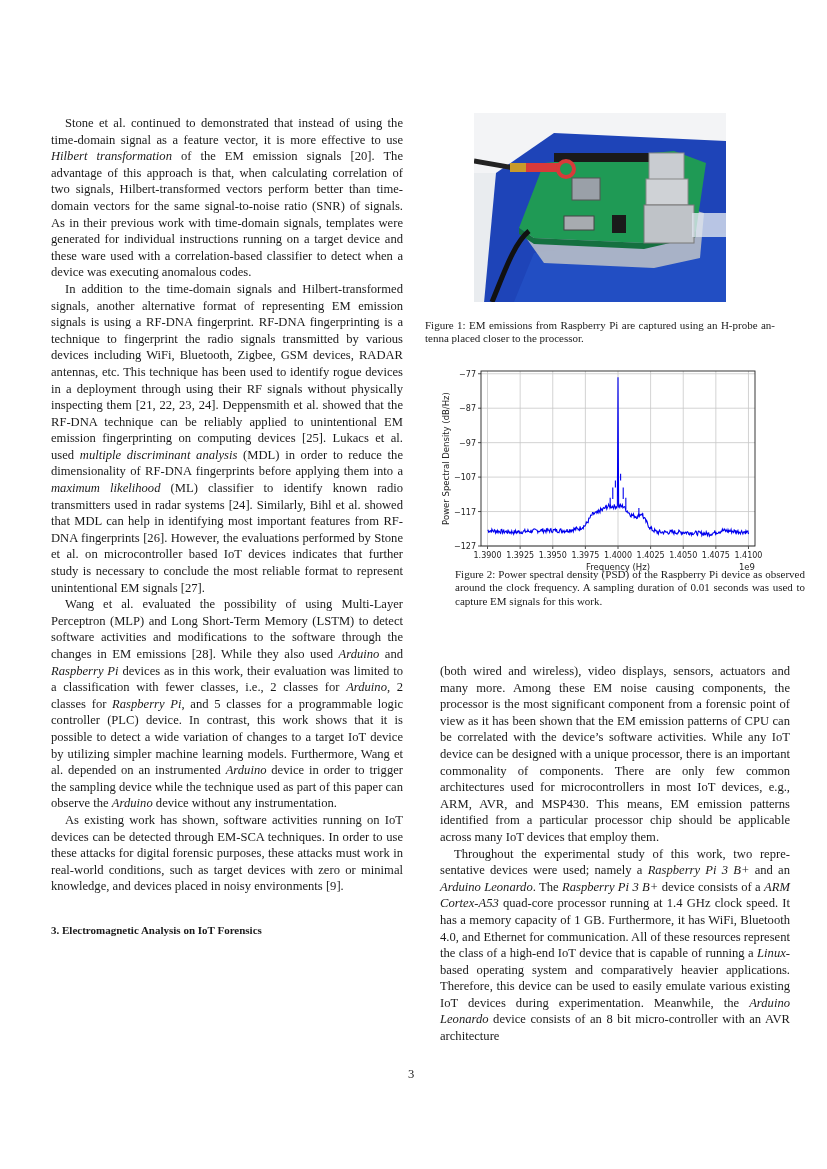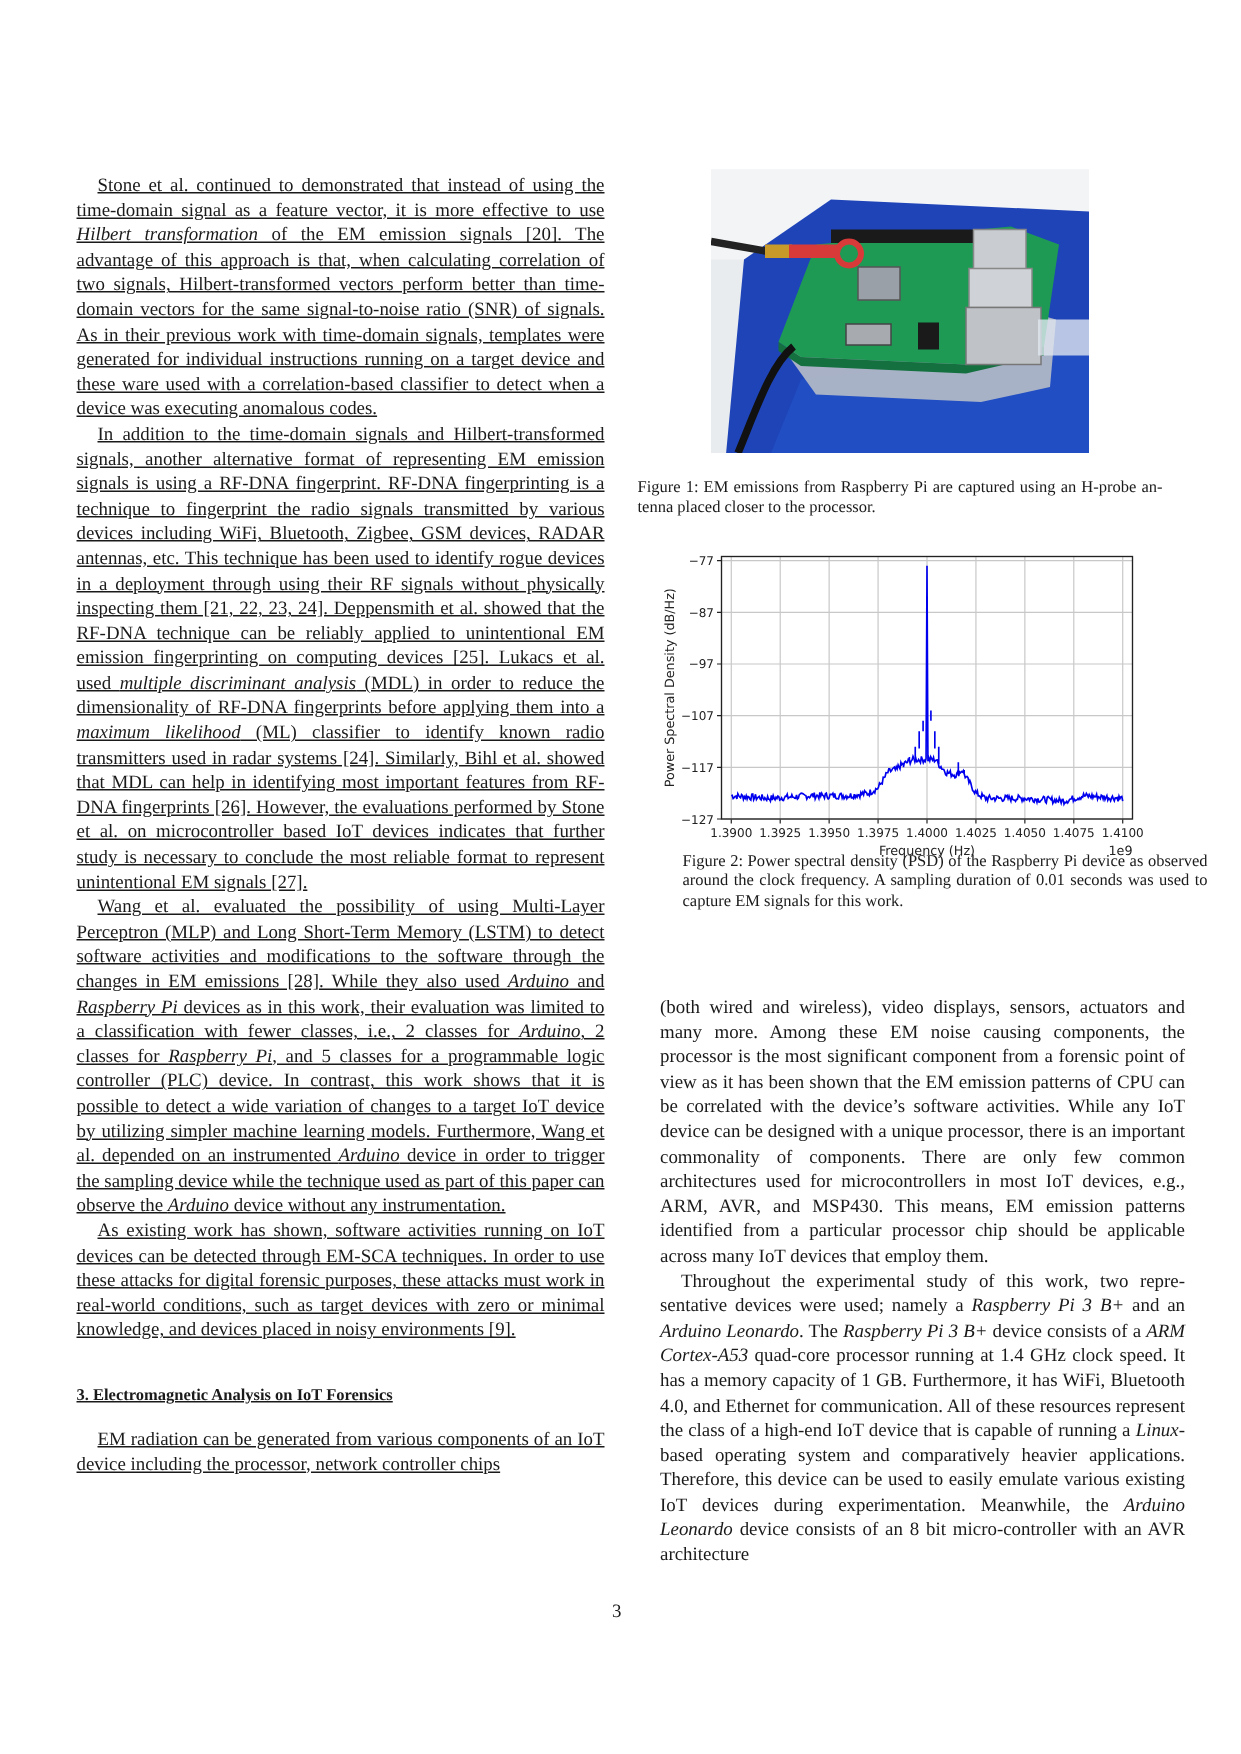--- a/index.html
+++ b/index.html
@@ -1,19 +1,19 @@
 <!DOCTYPE html>
 <html><head>
 <meta charset="utf-8">
 <style>
   html, body { margin: 0; padding: 0; background: #ffffff; }
   body { width: 827px; height: 1169px; position: relative; overflow: hidden;
          font-family: "Liberation Serif", "DejaVu Serif", serif; color: #1a1a1a; }
   .col { position: absolute; font-size: 12.6px; line-height: 16.6px; text-align: justify; hyphens: manual; }
-  .col-left { left: 51px; top: 115px; width: 352px; text-decoration: underline; }
+  .col-left { left: 51px; top: 115px; width: 352px; }
   .col-right-text { left: 440px; top: 663px; width: 350px; }
   p { margin: 0; text-indent: 14px; }
   p.noindent { text-indent: 0; }
   h2 { font-size: 11px; font-weight: bold; margin: 27px 0 13px 0; line-height: 16px; }
   .caption { position: absolute; font-size: 11px; line-height: 13.3px; text-align: justify; width: 350px; left: 425px; }
   .photo { position: absolute; left: 474px; top: 113px; width: 252px; height: 189px; overflow: hidden; background: #eef0f2; }
   .chart { position: absolute; left: 438px; top: 362px; width: 345px; height: 215px; font-family: "DejaVu Sans", sans-serif; }
   .page-num { position: absolute; left: 408px; top: 1067px; font-size: 12.6px; }
   em { font-style: italic; }
 </style>
@@ -21,23 +21,20 @@
 <body>
 
 <div class="col col-left">
   <div id="left-paras">
       <p><span>Stone et al. continued to demonstrated that instead of us­ing the time-domain signal as a feature vector, it is more ef­fective to use </span><em>Hilbert transformation</em><span> of the EM emission sig­nals [20]. The advantage of this approach is that, when cal­culating correlation of two signals, Hilbert-transformed vectors perform better than time-domain vectors for the same signal-to-noise ratio (SNR) of signals. As in their previous work with time-domain signals, templates were generated for individual instructions running on a target device and these ware used with a correlation-based classifier to detect when a device was exe­cuting anomalous codes.</span></p>
       <p><span>In addition to the time-domain signals and Hilbert-transformed signals, another alternative format of represent­ing EM emission signals is using a RF-DNA fingerprint. RF-DNA fingerprinting is a technique to fingerprint the radio sig­nals transmitted by various devices including WiFi, Bluetooth, Zigbee, GSM devices, RADAR antennas, etc. This tech­nique has been used to identify rogue devices in a deployment through using their RF signals without physically inspecting them [21, 22, 23, 24]. Deppensmith et al. showed that the RF-DNA technique can be reliably applied to unintentional EM emission fingerprinting on computing devices [25]. Lukacs et al. used </span><em>multiple discriminant analysis</em><span> (MDL) in order to re­duce the dimensionality of RF-DNA fingerprints before apply­ing them into a </span><em>maximum likelihood</em><span> (ML) classifier to identify known radio transmitters used in radar systems [24]. Similarly, Bihl et al. showed that MDL can help in identifying most im­portant features from RF-DNA fingerprints [26]. However, the evaluations performed by Stone et al. on microcontroller based IoT devices indicates that further study is necessary to con­clude the most reliable format to represent unintentional EM signals [27].</span></p>
       <p><span>Wang et al. evaluated the possibility of using Multi-Layer Perceptron (MLP) and Long Short-Term Memory (LSTM) to detect software activities and modifications to the software through the changes in EM emissions [28]. While they also used </span><em>Arduino</em><span> and </span><em>Raspberry Pi</em><span> devices as in this work, their evaluation was limited to a classification with fewer classes, i.e., 2 classes for </span><em>Arduino</em><span>, 2 classes for </span><em>Raspberry Pi</em><span>, and 5 classes for a programmable logic controller (PLC) device. In contrast, this work shows that it is possible to detect a wide variation of changes to a target IoT device by utilizing simpler machine learning models. Furthermore, Wang et al. depended on an instrumented </span><em>Arduino</em><span> device in order to trigger the sam­pling device while the technique used as part of this paper can observe the </span><em>Arduino</em><span> device without any instrumentation.</span></p>
       <p><span>As existing work has shown, software activities running on IoT devices can be detected through EM-SCA techniques. In order to use these attacks for digital forensic purposes, these attacks must work in real-world conditions, such as target de­vices with zero or minimal knowledge, and devices placed in noisy environments [9].</span></p>
     </div>
   <h2>3.  Electromagnetic Analysis on IoT Forensics</h2>
-  <div id="left-section-paras">
-      <p><span>EM radiation can be generated from various components of an IoT device including the processor, network controller chips</span></p>
-    </div>
 </div>
 
 <div class="photo">
   <svg width="252" height="189" viewBox="0 0 252 189">
     <rect width="252" height="189" fill="#e9ecef"></rect>
     <rect x="0" y="0" width="252" height="60" fill="#f3f4f6"></rect>
 
     <polygon points="10,190 22,60 80,20 252,28 252,189" fill="#1e44b8"></polygon>
     <polygon points="40,189 60,140 252,120 252,189" fill="#2452c8" opacity="0.7"></polygon>
 

